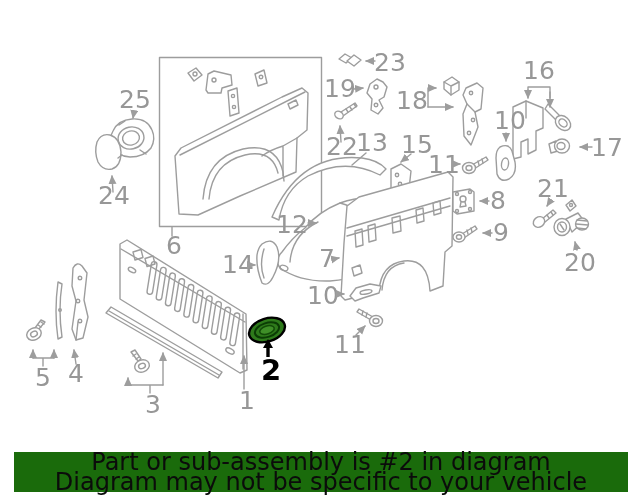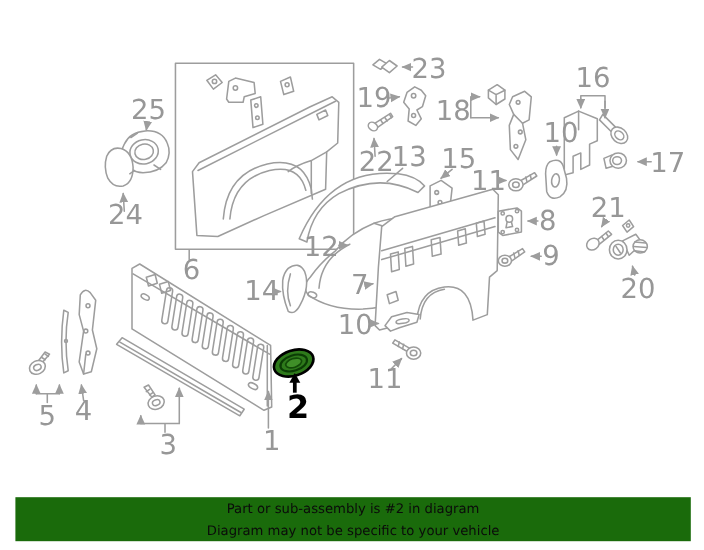--- a/index.html
+++ b/index.html
@@ -4,21 +4,21 @@
 <style>
   html,body{margin:0;padding:0;background:#fff;}
   .screen{position:relative;width:640px;height:500px;background:#ffffff;overflow:hidden;
           font-family:"DejaVu Sans",sans-serif;}
   svg{position:absolute;left:0;top:0;}
   .ln{stroke:#9d9d9d;stroke-width:1.4;fill:none;stroke-linecap:round;stroke-linejoin:round;}
   .lnf{stroke:#9d9d9d;stroke-width:1.4;fill:#ffffff;stroke-linecap:round;stroke-linejoin:round;}
   .num{font-family:"DejaVu Sans",sans-serif;font-size:25px;fill:#979797;text-anchor:middle;}
   .num2{font-family:"DejaVu Sans",sans-serif;font-size:29px;font-weight:bold;fill:#000000;text-anchor:middle;}
   .banner{position:absolute;left:14px;top:452px;width:614px;height:40px;background:#1a6b0b;
-          color:#0b0b0b;text-align:center;font-size:12px;line-height:19.5px;padding-top:1px;
+          color:#0b0b0b;text-align:center;font-size:24px;line-height:19.5px;padding-top:1px;
           box-sizing:border-box;}
 </style>
 </head>
 <body>
 
 <div class="screen">
 <svg width="640" height="500" viewBox="0 0 640 500">
   <defs>
     <marker id="ah" markerUnits="userSpaceOnUse" markerWidth="10" markerHeight="9" refX="8" refY="4" orient="auto">
       <path d="M0,0 L9,4 L0,8 Z" fill="#9d9d9d"></path>

